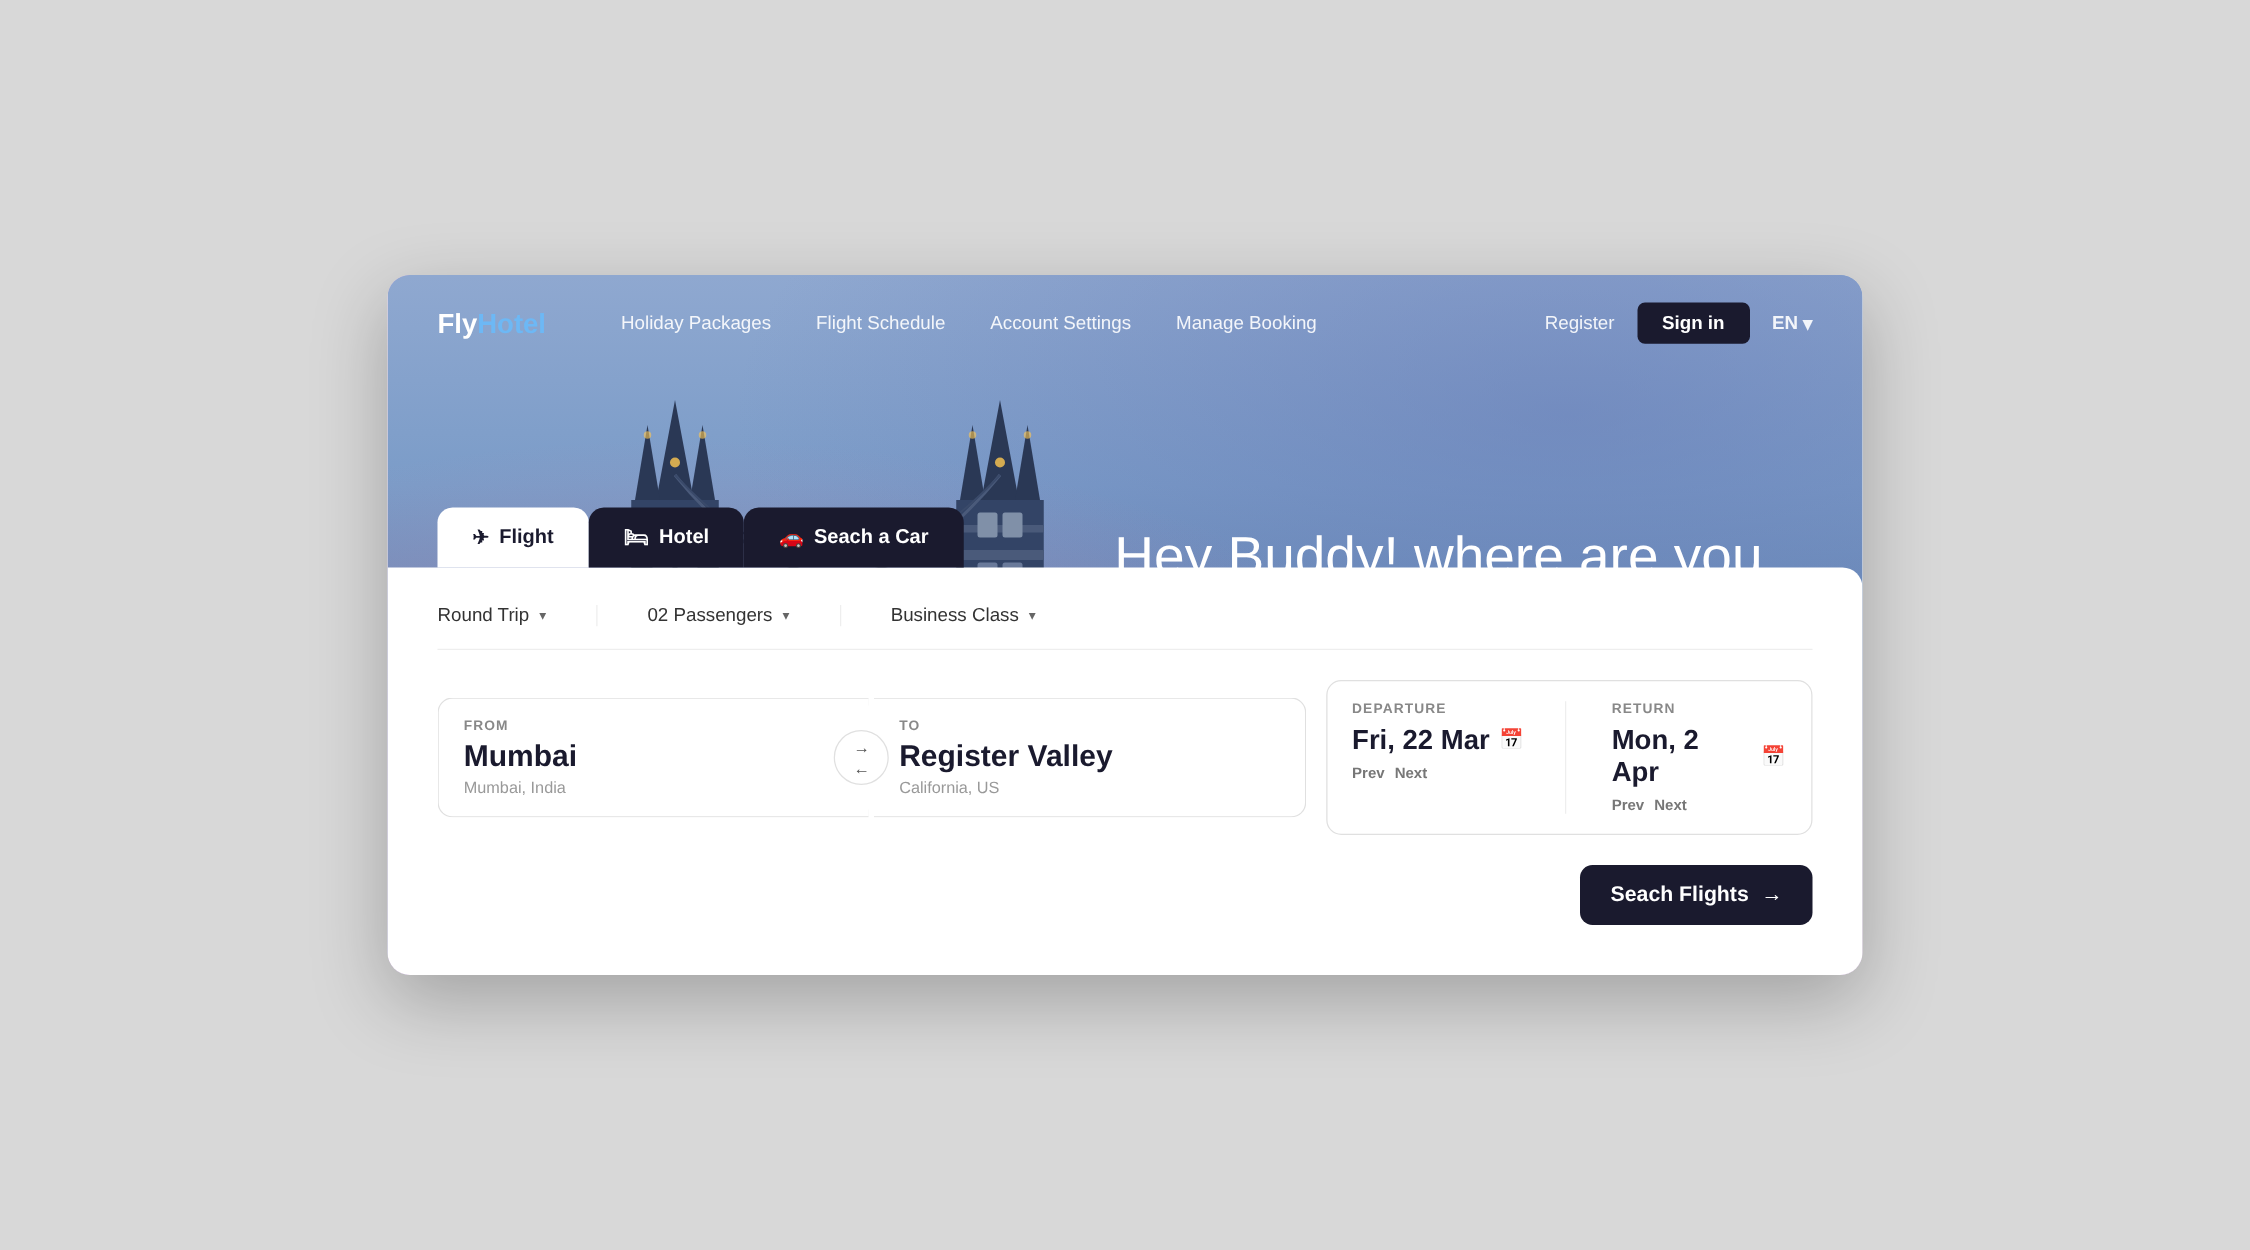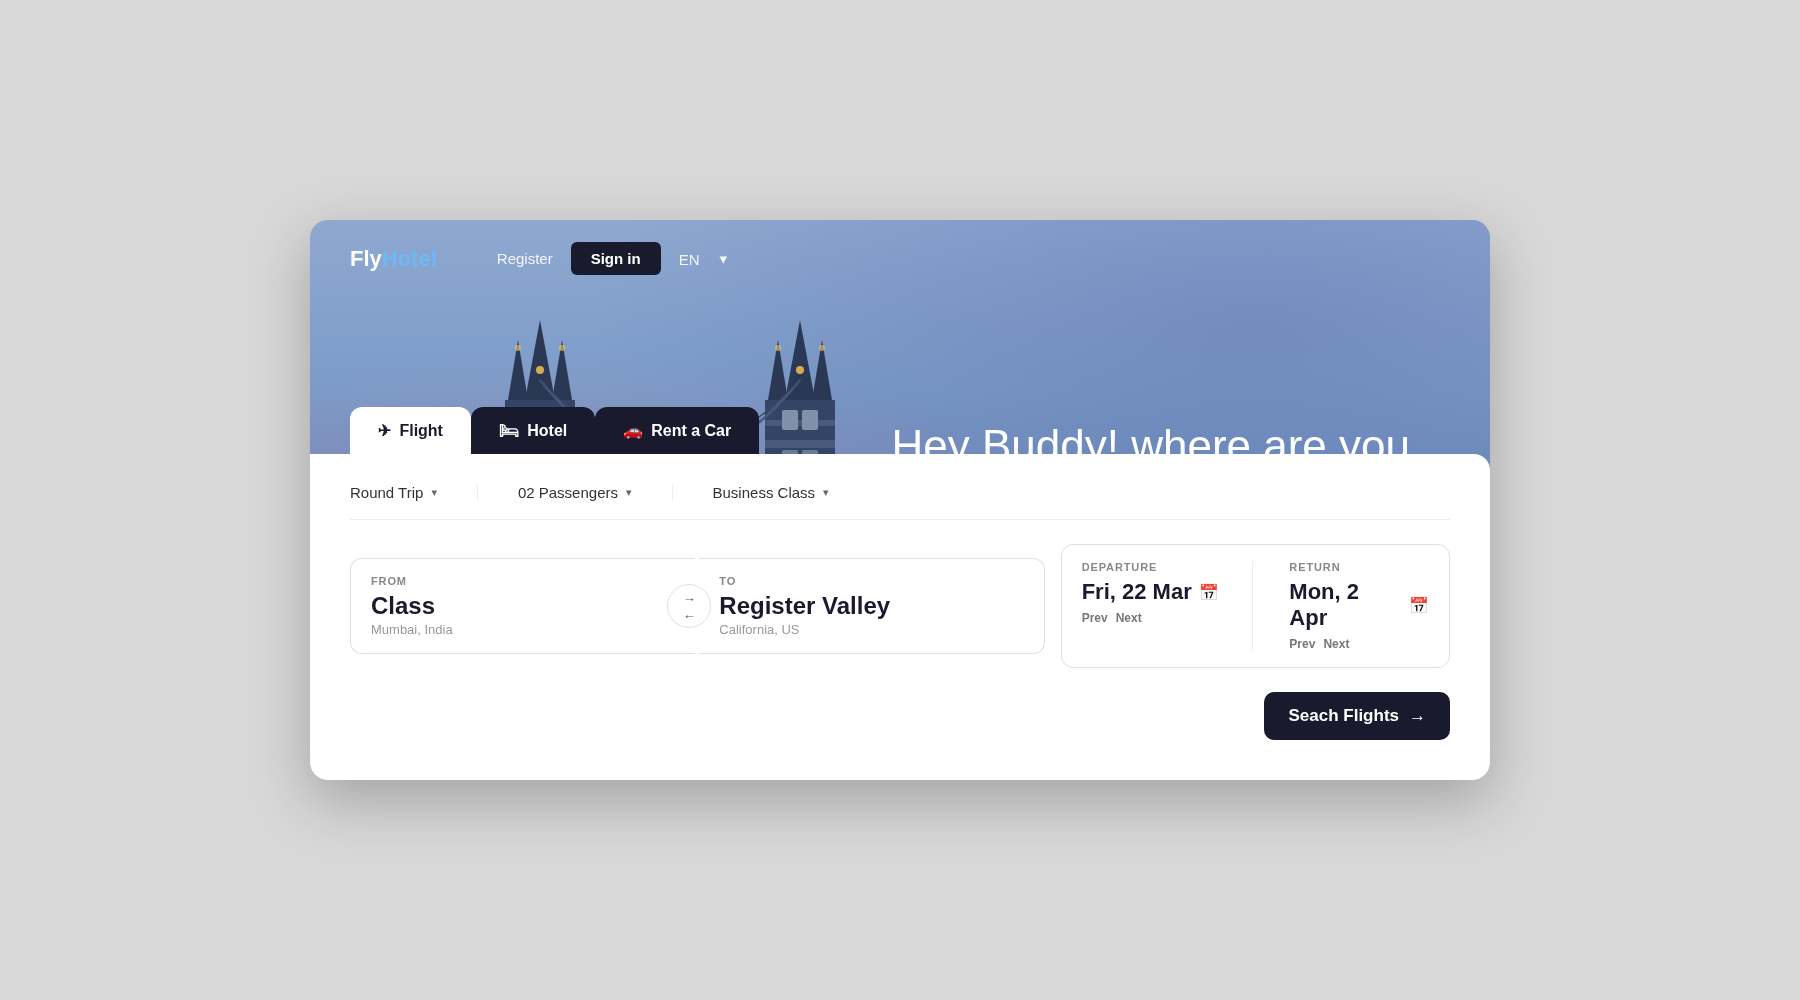--- a/index.html
+++ b/index.html
@@ -93,22 +93,23 @@
       border-radius: 6px;
       font-size: 15px;
       font-weight: 600;
       cursor: pointer;
     }
     .nav-lang {
       color: rgba(255,255,255,0.9);
       font-size: 15px;
       cursor: pointer;
       display: flex;
-      align-items: flex-end;
-      gap: 20px;
+      align-items: flex-start;
+      gap: 4px;
+      font-weight: bold;
     }
     
     .hero-text {
       position: absolute;
       right: 80px;
       top: 200px;
       color: white;
       text-align: left;
     }
     .hero-text h1 {
@@ -387,20 +388,26 @@
         <circle cx="152" cy="28" r="3" fill="rgba(255,200,80,0.6)"></circle>
         <circle cx="368" cy="28" r="3" fill="rgba(255,200,80,0.6)"></circle>
         <circle cx="412" cy="28" r="3" fill="rgba(255,200,80,0.6)"></circle>
       </svg>
     </div>
 
     <nav class="navbar">
       <div class="logo">
         <span class="fly">Fly</span><span class="high">Hotel</span>
       </div>
+      <ul class="nav-links">
+        <li><a>Holiday Packages</a></li>
+        <li><a>Flight Schedule</a></li>
+        <li><a>Account Settings</a></li>
+        <li><a>Manage Booking</a></li>
+      </ul>
       <div class="nav-right">
         <span class="nav-register">Register</span>
         <button class="nav-signin">Sign in</button>
         <span class="nav-lang">
           <span>EN</span>
           <span>▾</span>
         </span>
       </div>
     </nav>
 
@@ -421,21 +428,21 @@
         <div class="tab active">
           <span>✈</span>
           <span>Flight</span>
         </div>
         <div class="tab dark">
           <span>🛏</span>
           <span>Hotel</span>
         </div>
         <div class="tab dark">
           <span>🚗</span>
-          <span>Rent a Car</span>
+          <span>Seach a Car</span>
         </div>
       </div>
 
       <div class="search-box">
 
         <div class="search-top-row">
           <div class="search-option">
             <span>Round Trip</span>
             <span class="chevron-down">▾</span>
           </div>
@@ -447,21 +454,21 @@
             <span>Business Class</span>
             <span class="chevron-down">▾</span>
           </div>
         </div>
 
         <div class="search-fields-row">
 
           <div class="from-to-wrapper">
             <div class="field-group" style="border-radius:12px 0 0 12px; border-right:none; flex:1;">
               <div class="field-label">FROM</div>
-              <div class="field-value">Class</div>
+              <div class="field-value">Mumbai</div>
               <div class="field-sub">Mumbai, India</div>
             </div>
             <div class="swap-btn">
               <span>→</span>
               <span>←</span>
             </div>
             <div class="field-group" style="border-radius:0 12px 12px 0; border-left:none; flex:1;">
               <div class="field-label">TO</div>
               <div class="field-value">Register Valley</div>
               <div class="field-sub">California, US</div>

